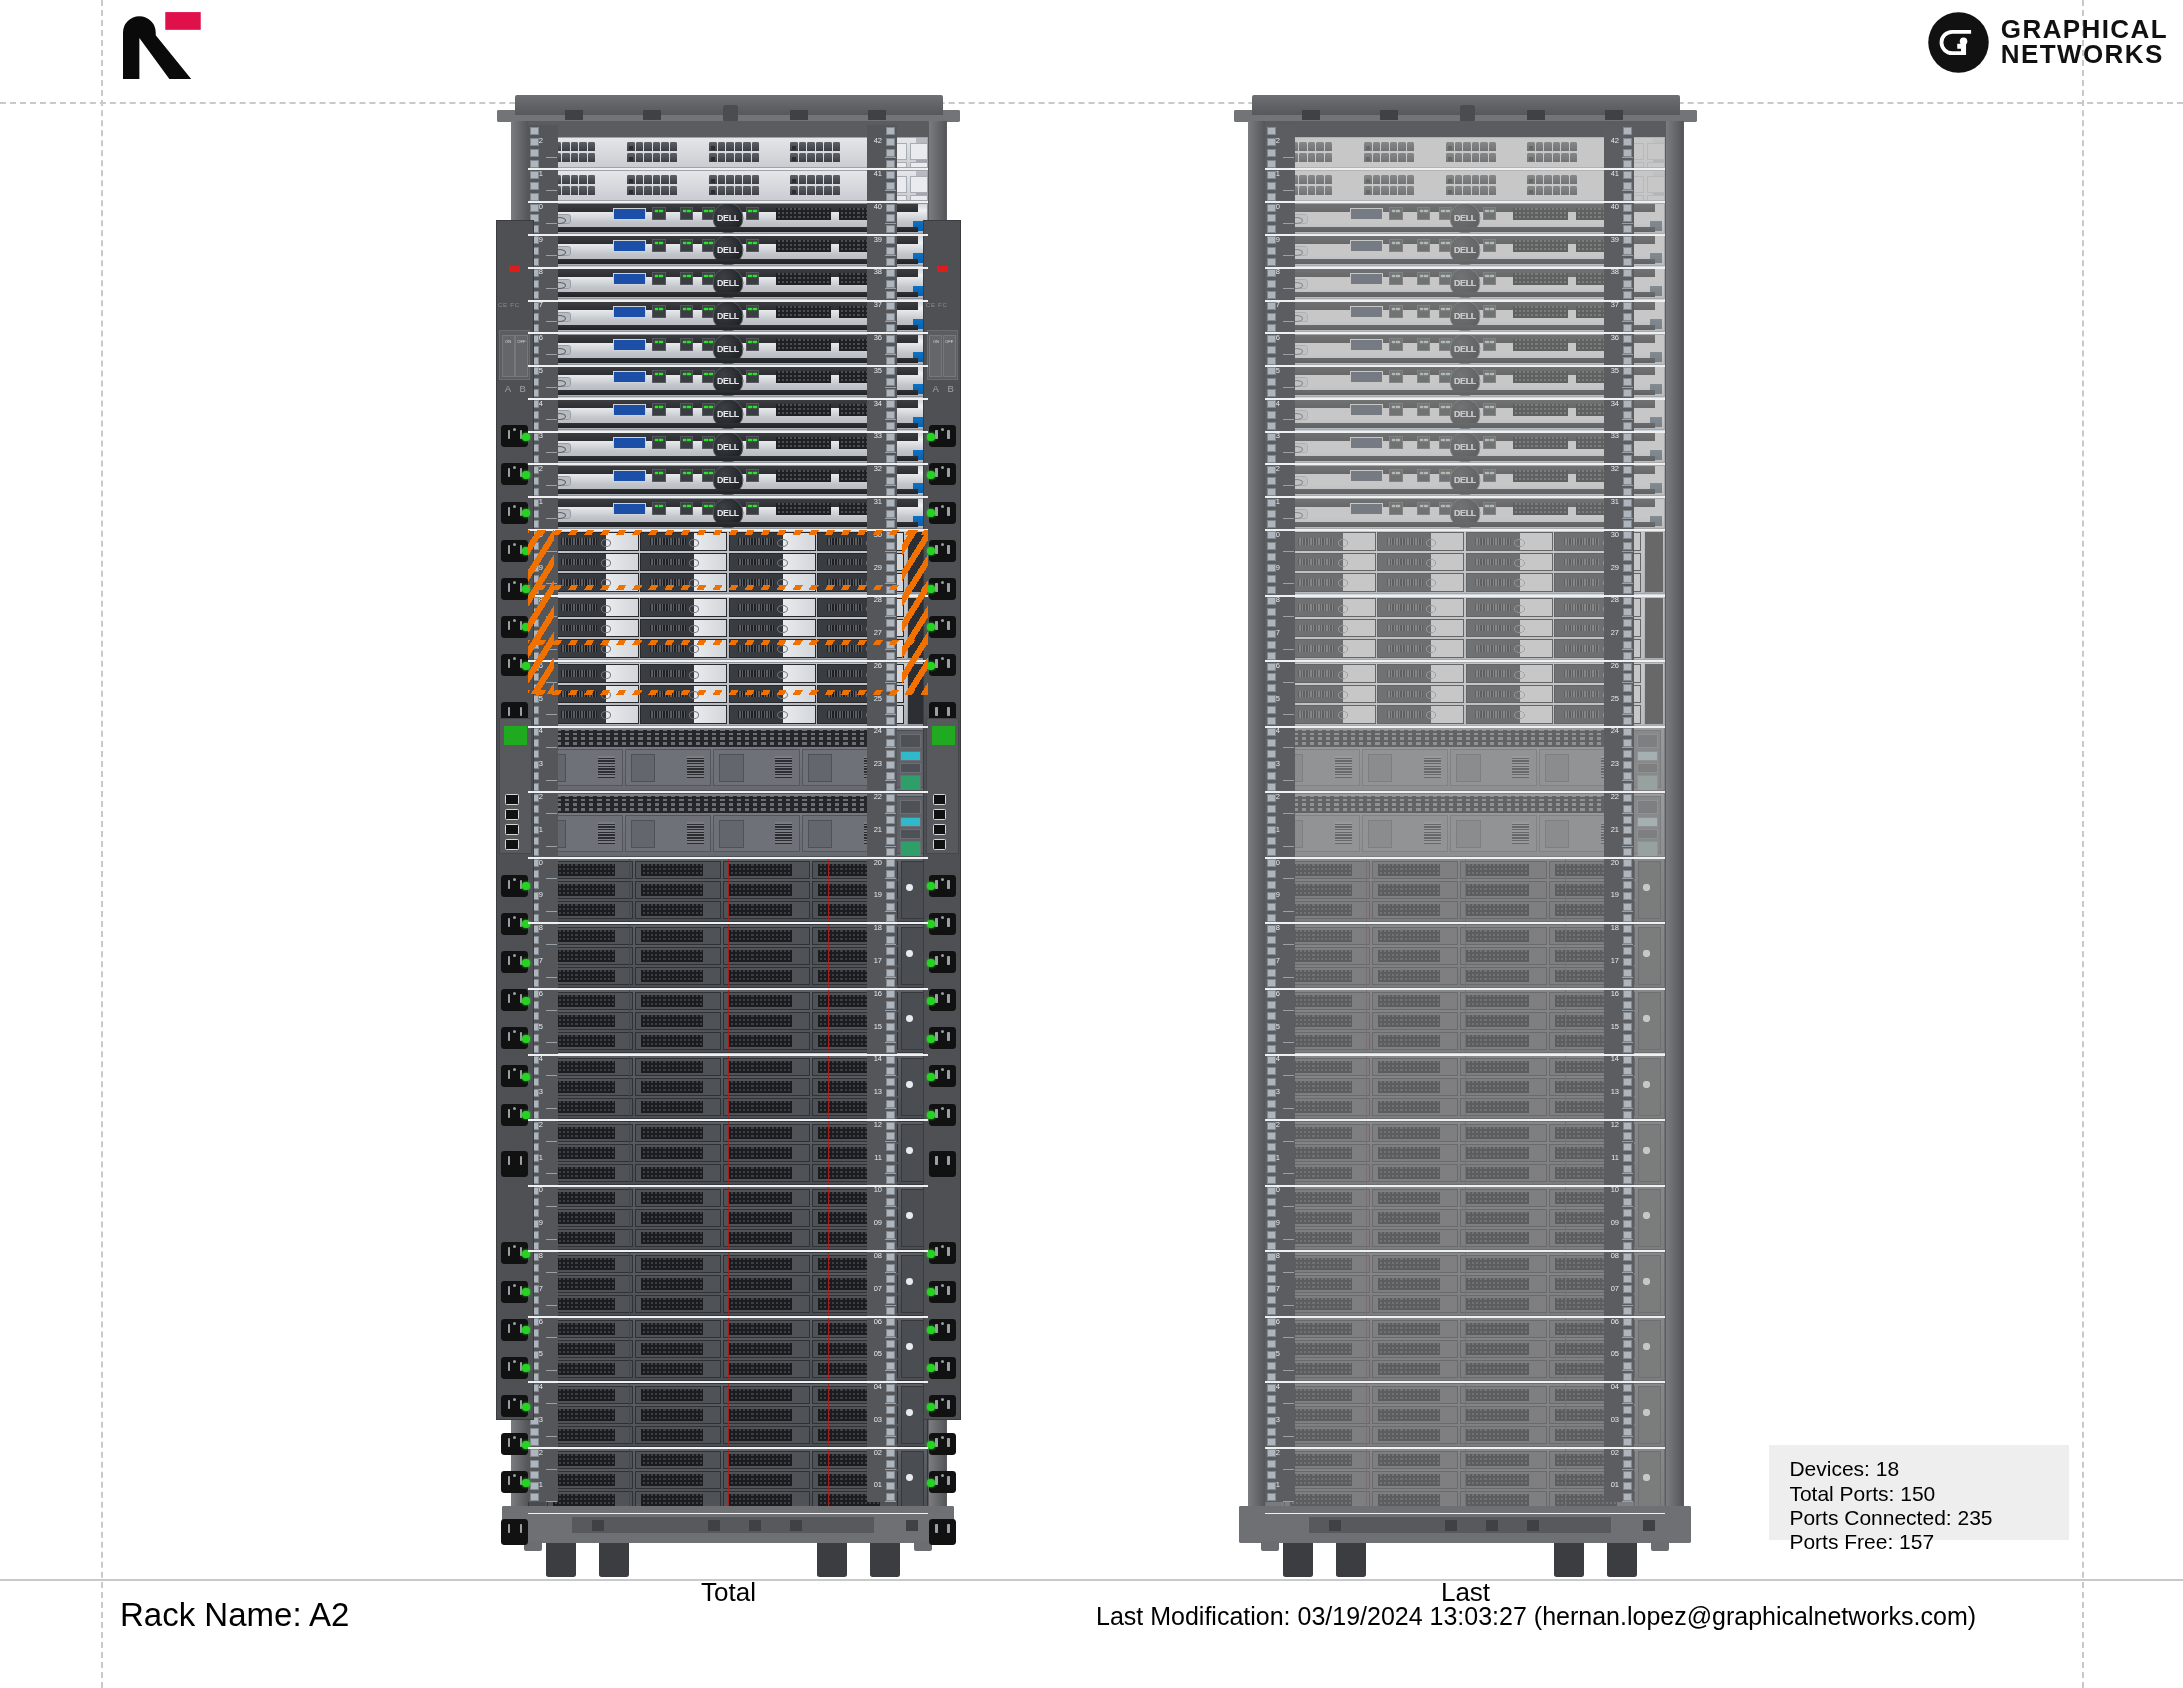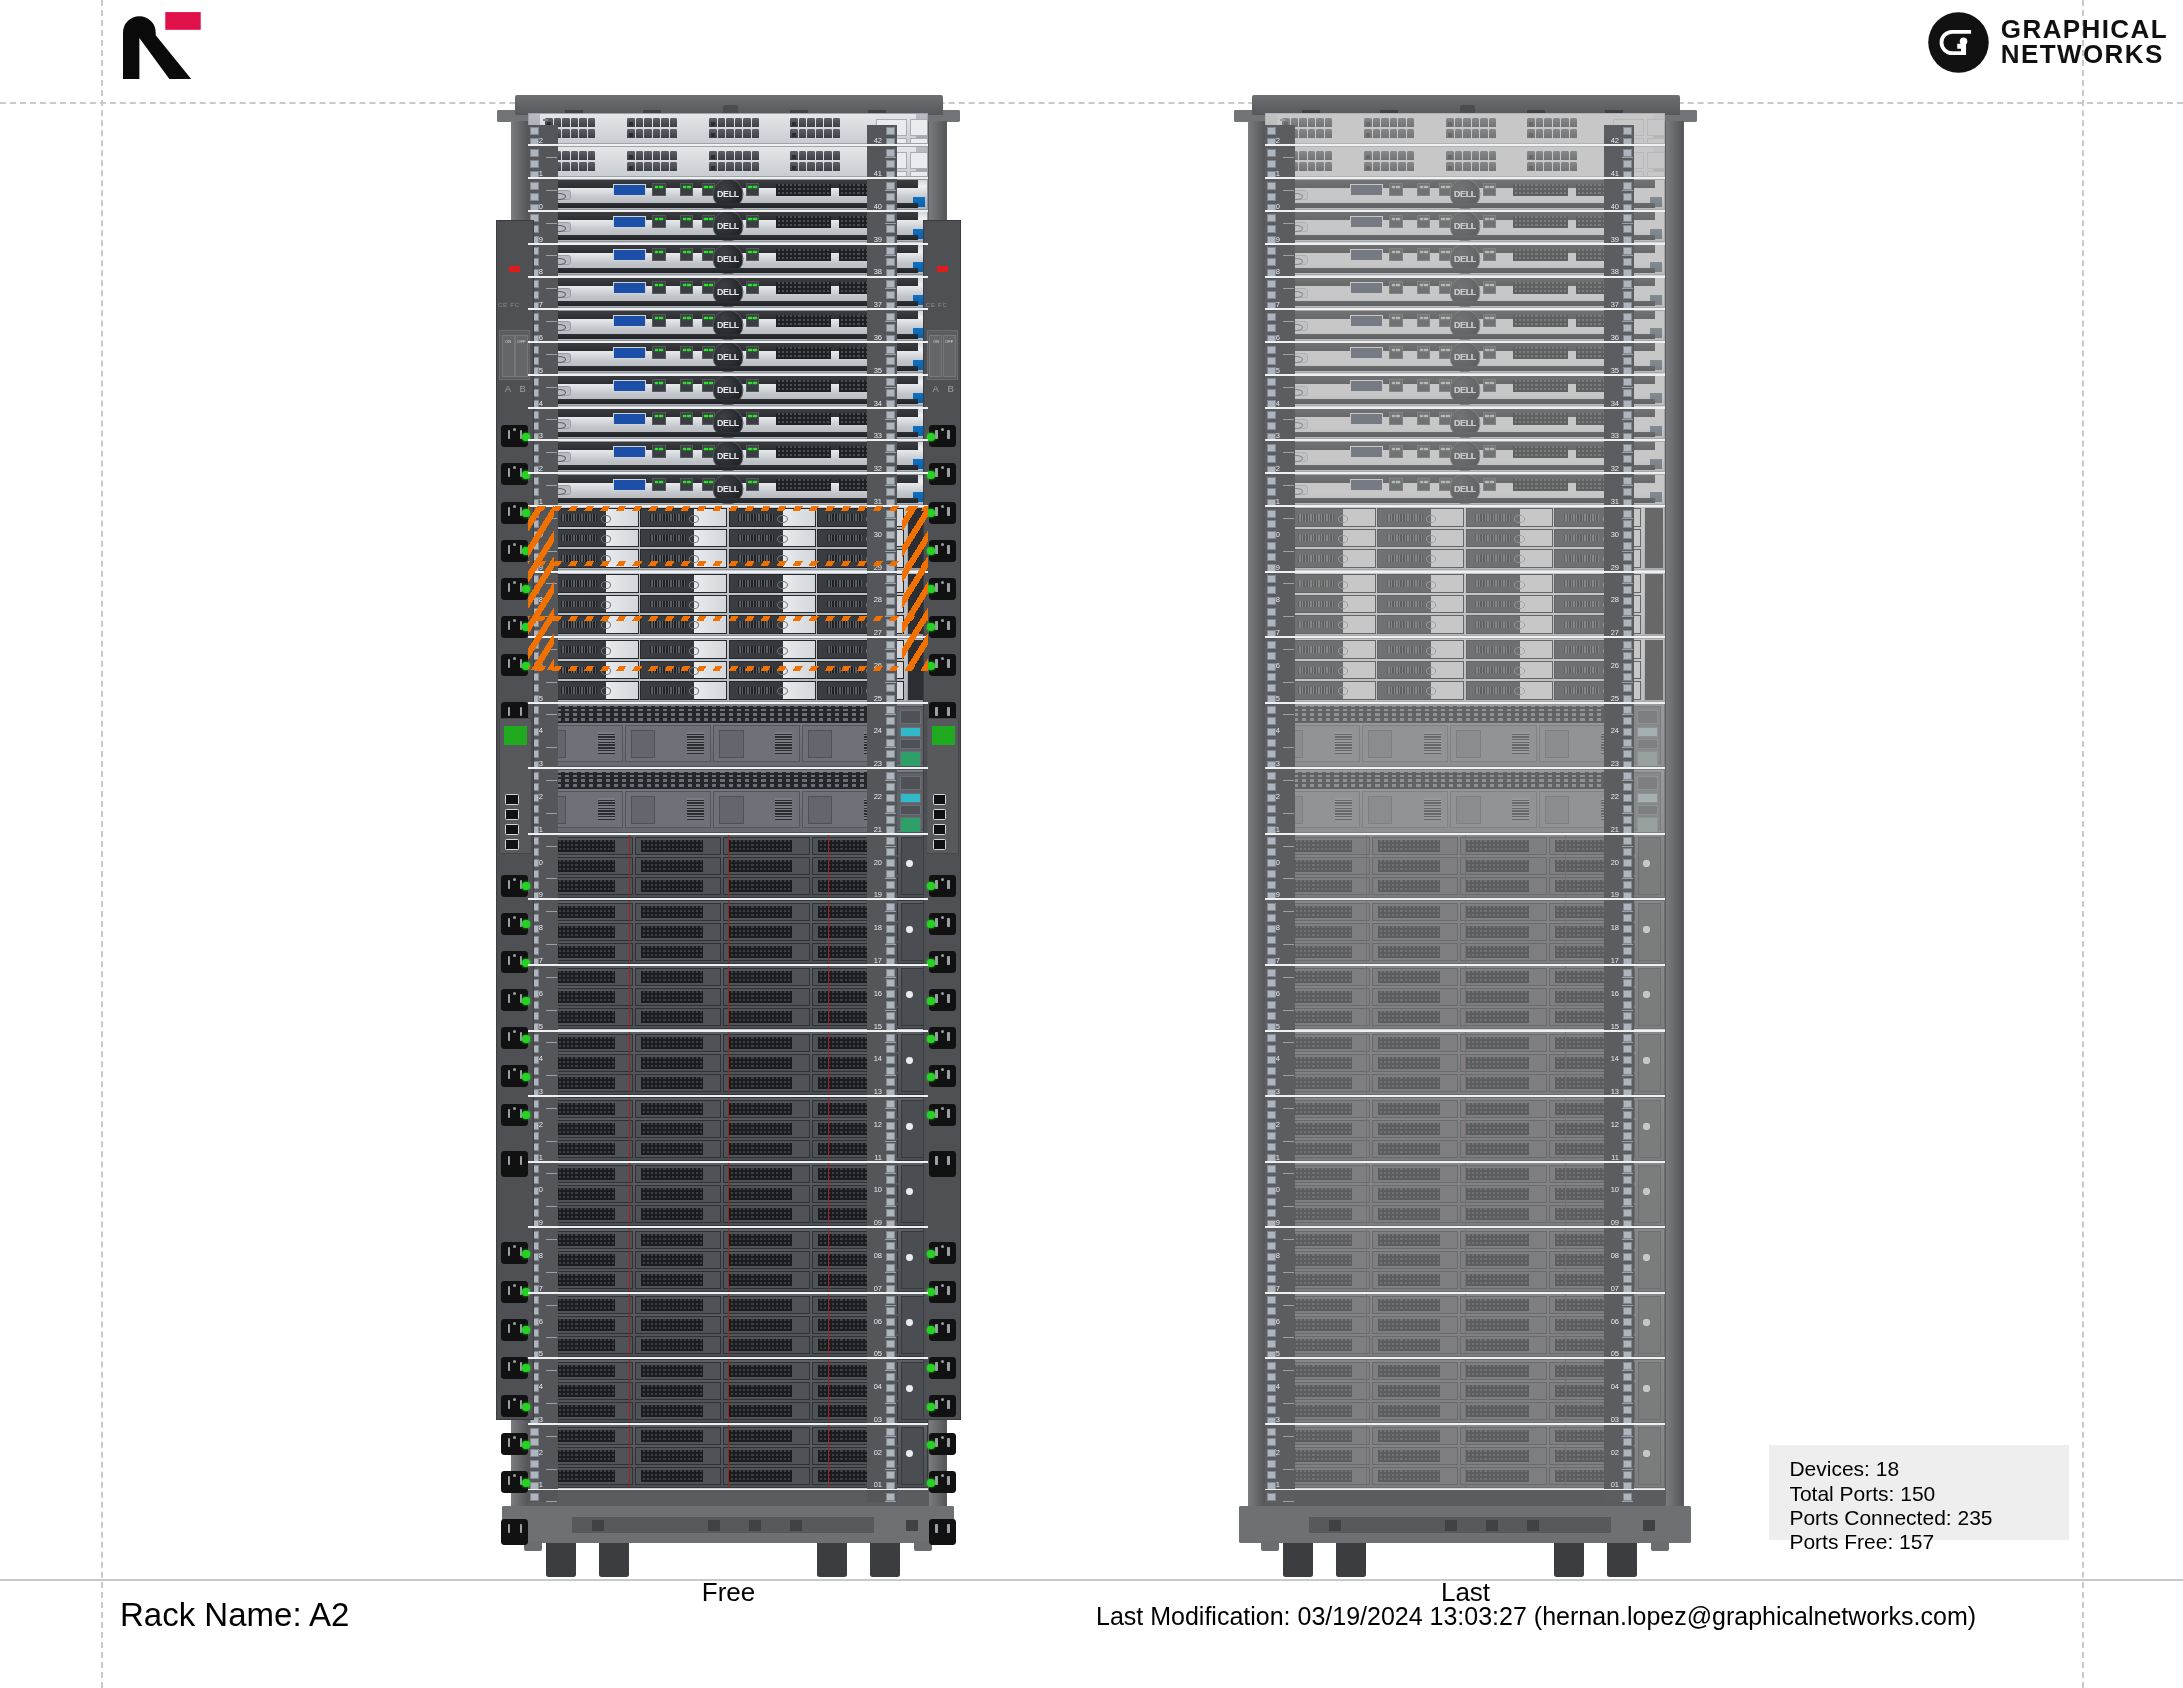--- a/index.html
+++ b/index.html
@@ -102,21 +102,21 @@
     position:absolute; top:1448px; width:30px; height:34px;
     background:#3b3d40; border-radius:0 0 2.7px 2.7px;
   }
   .caster {
     position:absolute; top:1446px; width:17.7px; height:9.5px;
     background:#6b6d70; border-radius:2px;
   }
 
   
   .rack-inner {
-    position:absolute; left:31px; top:18px; width:400px; height:1377px;
+    position:absolute; left:31px; top:42px; width:400px; height:1377px;
     background:#c8ccd2; overflow:hidden;
   }
 
   
   .urail {
     position:absolute; top:30px; width:30px; height:1377px;
     background:#54565a; z-index:3;
   }
   .urail-l { left:31px; }
   .urail-r { left:370px; }
@@ -1927,21 +1927,21 @@
     <div class="base-sq" style="left:211px;"></div>
     <div class="base-sq" style="left:252px;"></div>
     <div class="base-sq" style="left:293px;"></div>
     <div class="base-sq" style="left:409px;"></div>
     <div class="foot" style="left:49px;"></div>
     <div class="foot" style="left:102px;"></div>
     <div class="foot" style="left:320px;"></div>
     <div class="foot" style="left:373px;"></div>
     <div class="caster" style="left:27px;"></div>
     <div class="caster" style="left:417px;"></div>
-    <div class="rack-caption">Free</div>
+    <div class="rack-caption">Total</div>
   </div>
 <div class="rack-wrap" id="rack-back-wrap">
     <div class="cab-top-lip"></div>
     <div class="cab-top"></div>
     <div class="cab-top-knob"></div>
     <div class="cab-top-vent" style="left:68px; width:17.7px;"></div>
     <div class="cab-top-vent" style="left:146px; width:17.7px;"></div>
     <div class="cab-top-vent" style="left:293px; width:17.7px;"></div>
     <div class="cab-top-vent" style="left:371px; width:17.7px;"></div>
     <div class="cab-body"></div>

